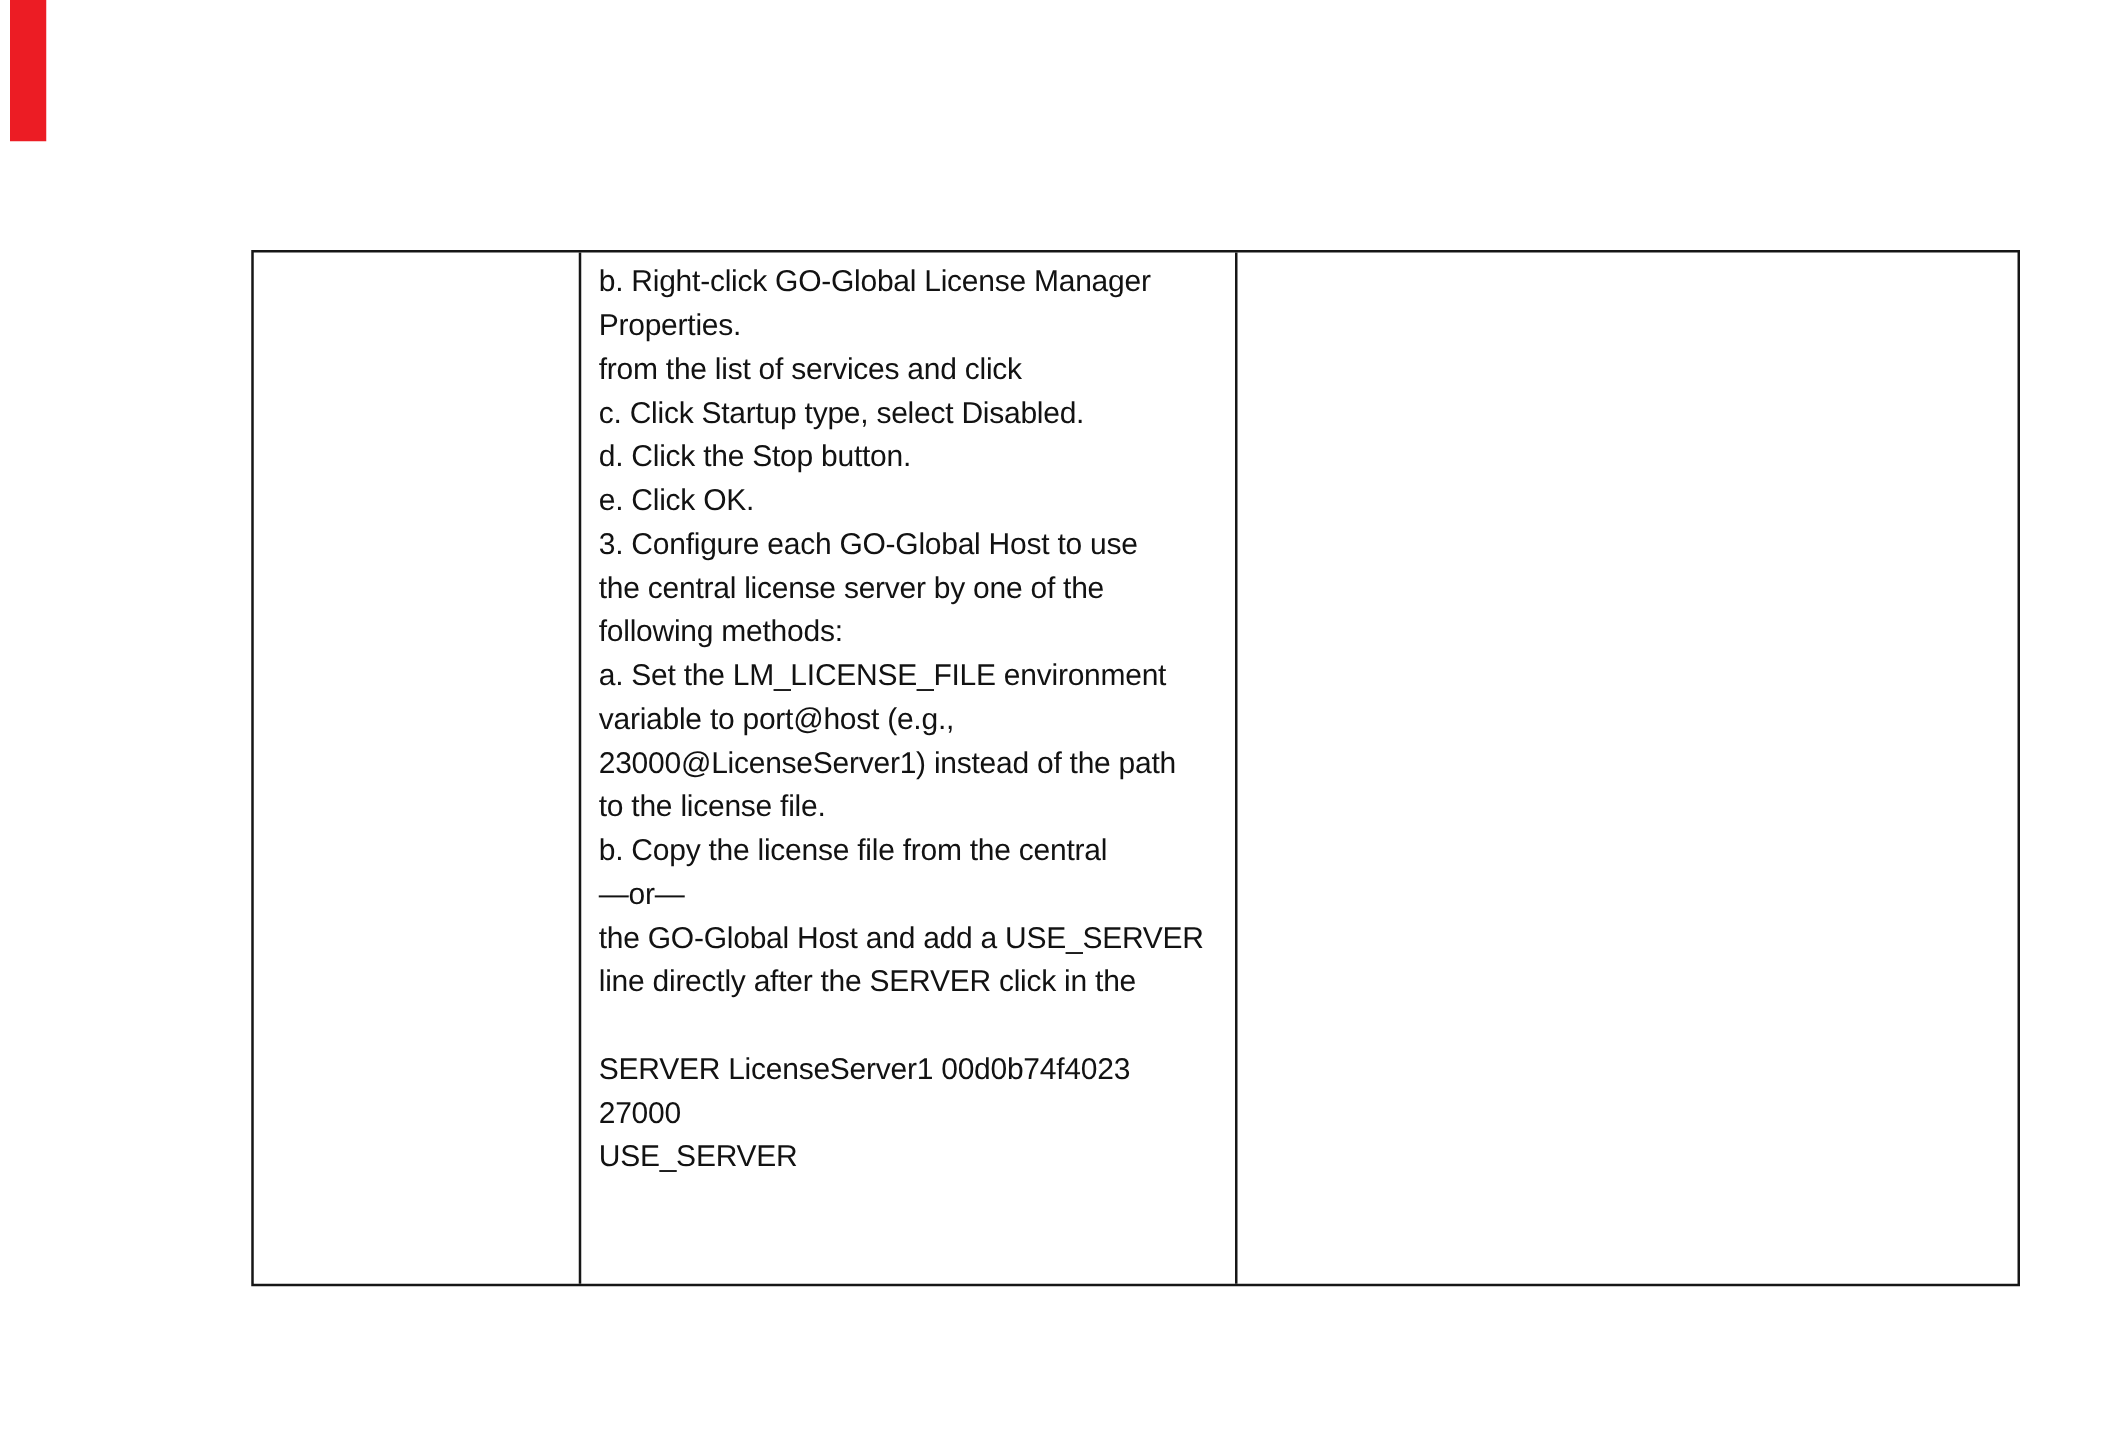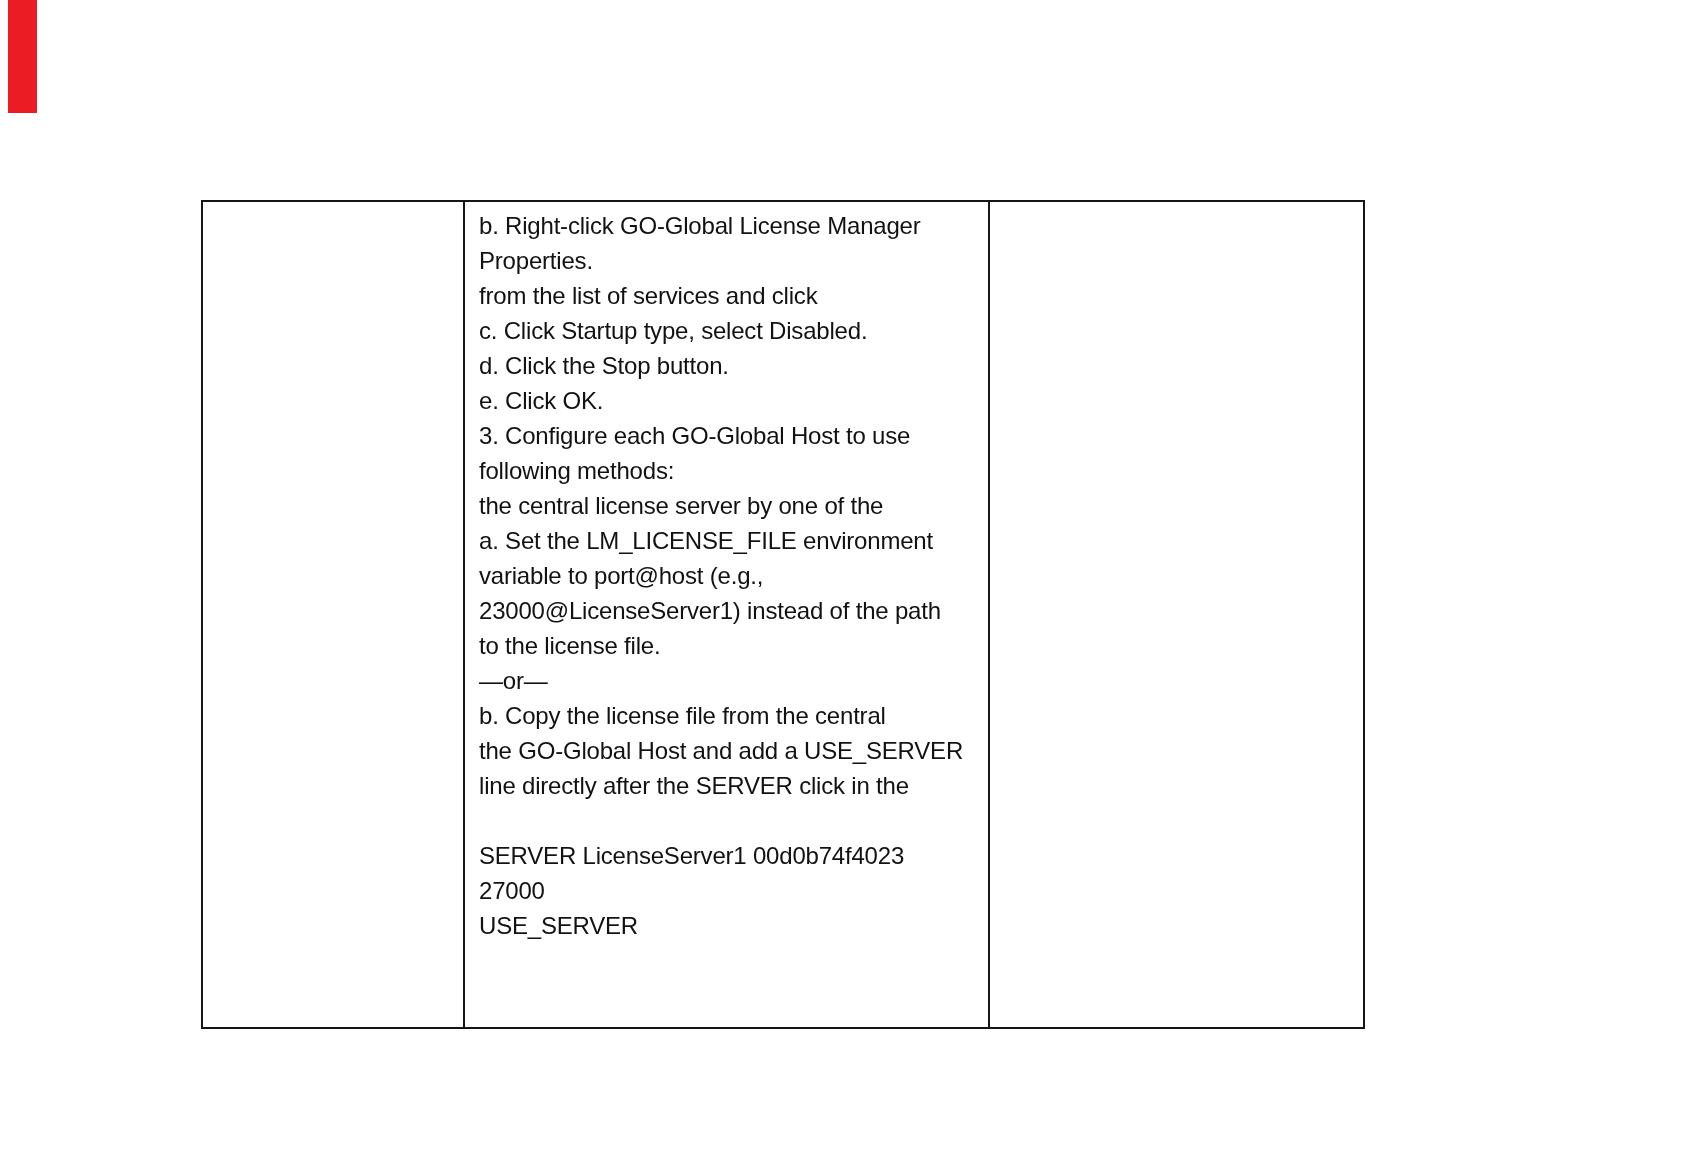--- a/index.html
+++ b/index.html
@@ -19,21 +19,21 @@
     left: 8px;
     top: 0;
     width: 29px;
     height: 113px;
     background: #ec1c24;
   }
   .doc-table {
     position: absolute;
     left: 201px;
     top: 200px;
-    width: 1164px;
+    width: 1415px;
     height: 829px;
     box-sizing: border-box;
     border: 2px solid #161616;
     display: flex;
     background: #ffffff;
     justify-content: center;
   }
   .cell {
     box-sizing: border-box;
     height: 100%;
@@ -69,28 +69,28 @@
   <div class="cell cell-left"></div>
 
   <div class="cell cell-middle">
     <div class="line">b. Right-click GO-Global License Manager</div>
     <div class="line">Properties.</div>
     <div class="line">from the list of services and click</div>
     <div class="line">c. Click Startup type, select Disabled.</div>
     <div class="line">d. Click the Stop button.</div>
     <div class="line">e. Click OK.</div>
     <div class="line">3. Configure each GO-Global Host to use</div>
+    <div class="line">the central license server by one of the</div>
     <div class="line">following methods:</div>
-    <div class="line">the central license server by one of the</div>
     <div class="line">a. Set the LM_LICENSE_FILE environment</div>
     <div class="line">variable to port@host (e.g.,</div>
     <div class="line">23000@LicenseServer1) instead of the path</div>
     <div class="line">to the license file.</div>
+    <div class="line">b. Copy the license file from the central</div>
     <div class="line">—or—</div>
-    <div class="line">b. Copy the license file from the central</div>
     <div class="line">the GO-Global Host and add a USE_SERVER</div>
     <div class="line">line directly after the SERVER click in the</div>
     <div class="line"></div>
     <div class="line">SERVER LicenseServer1 00d0b74f4023</div>
     <div class="line">27000</div>
     <div class="line">USE_SERVER</div>
   </div>
 
   <div class="cell cell-right"></div>
 </div>

